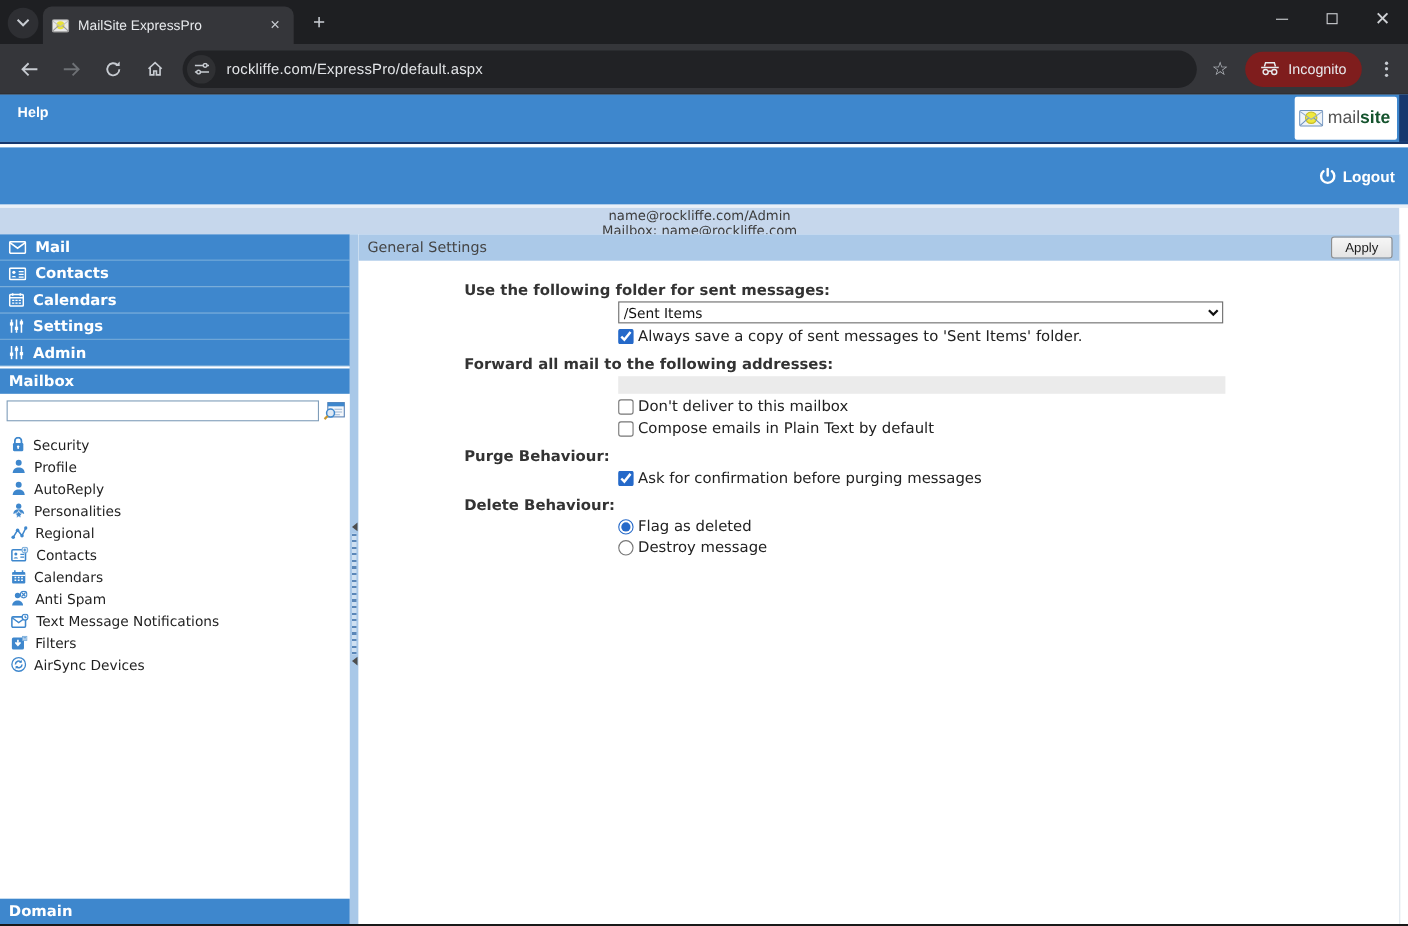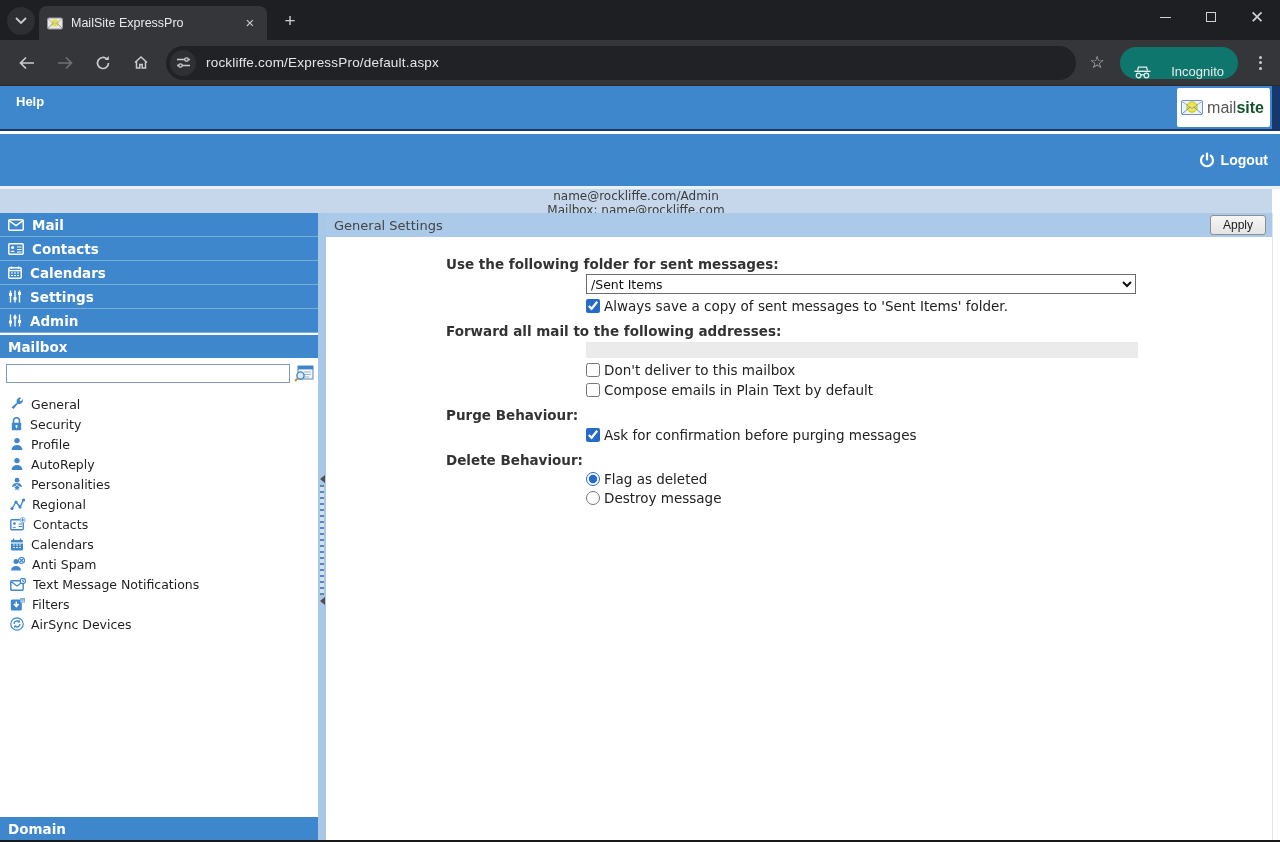--- a/index.html
+++ b/index.html
@@ -21,21 +21,21 @@
   .glyph-min { width:11px; border-bottom:1.5px solid #cfd1d5; }
   .glyph-max { width:10px; height:10px; border:1.5px solid #cfd1d5; }
   .glyph-close { color:#cfd1d5; font-size:17px; line-height:1; }
 
   .toolbar { height:46px; background:#35363a; display:flex; align-items:center; padding:0 8px; border-bottom:1px solid #2a2b2d; }
   .navbtn { width:32px; height:32px; display:flex; align-items:center; justify-content:center; margin:0 3px; }
   .urlpill { flex:1; height:34px; background:#212225; border-radius:17px; margin:0 6px; display:flex; align-items:center; padding:0 12px 0 4px; }
   .sitechip { width:26px; height:26px; border-radius:50%; background:#2f3033; display:flex; align-items:center; justify-content:center; margin-right:10px; }
   .urltext { color:#e3e5e8; font-size:13.5px; letter-spacing:.2px; }
   .starbtn { color:#c7cbd1; font-size:17px; width:30px; text-align:center; }
-  .incog { height:32px; background:#0f766e; border-radius:16px; display:flex; align-items:flex-end; gap:20px; padding:0 14px; margin:0 8px; }
+  .incog { height:32px; background:#7f1d1d; border-radius:16px; display:flex; align-items:center; gap:8px; padding:0 14px; margin:0 8px; }
   .incog span { color:#e8eaed; font-size:13px; }
   .kebab { width:24px; display:flex; flex-direction:column; align-items:center; gap:2.5px; margin-left:2px; }
   .kebab i { width:3px; height:3px; border-radius:50%; background:#c7cbd1; }
 
   
   .help-row { height:43px; display:flex; background:#3e87cd; }
   .help-label { color:#fff; font-weight:bold; font-size:13px; padding:8px 0 0 16px; flex:1; }
   .brand { background:#fff; border-radius:2px; margin:2px 2px 2px 0; padding:2px 6px 2px 4px; display:flex; align-items:center; gap:4px; }
   .brand-text { font-size:16px; color:#555; }
   .brand-text b { color:#14532d; }
@@ -72,21 +72,21 @@
   .grip-dots { width:4px; height:110px; margin:2px 0;
     background:repeating-linear-gradient(#5b87b8 0 2px, #cfe0f1 2px 6px); }
   .grip-wrap { margin-top:262px; display:flex; flex-direction:column; align-items:center; }
 
   
   .content { flex:1; background:#fff; display:flex; flex-direction:column; border-right:1px solid #dde4ec; margin-right:7px; }
   .content-titlebar { height:24px; background:#abc9e8; display:flex; align-items:center; justify-content:space-between; padding:0 6px 0 8px; }
   .content-title { color:#444; font-size:13px; font-family:"DejaVu Sans", sans-serif; }
   .apply-btn { background:linear-gradient(#f6f6f6,#e4e4e4); border:1px solid #8e8e8e; border-radius:3px;
     font-size:12px; color:#1b1b1b; padding:2px 12px; font-family:"Liberation Sans", sans-serif; }
-  .form { padding:10px 0 0 120px; font-family:"DejaVu Sans", sans-serif; }
+  .form { padding:10px 0 0 96px; font-family:"DejaVu Sans", sans-serif; }
   .f-label { font-weight:bold; color:#333; font-size:13.5px; margin-top:9px; }
   .f-ctl { margin-left:140px; }
   .f-select { width:550px; height:20px; font-size:12.5px; font-family:"DejaVu Sans", sans-serif;
     border:1px solid #6b6b6b; background:#fff; color:#111; margin-top:2px; }
   .f-input-gray { width:552px; height:16px; background:#ebebeb; border:none; margin-top:3px; display:block; }
   .check-row { display:flex; align-items:center; gap:4px; margin-top:4px; }
   .check-row input { width:14px; height:14px; accent-color:#2569c9; margin:0; }
   .check-row label { color:#222; font-size:13.5px; }
   .radio-col .check-row { margin-top:3px; }
   .bottom-edge { height:2px; background:#191919; }
@@ -266,26 +266,20 @@
           <rect x="4" y="1" width="15" height="13" fill="#f4f7fb" stroke="#5b83b5"></rect>
           <rect x="4" y="1" width="15" height="3.4" fill="#3e87cd"></rect>
           <path d="M10 7h7M10 9.5h7M10 12h5" stroke="#9db6d2" stroke-width="1"></path>
           <circle cx="6.5" cy="10.5" r="3.6" fill="#dfe9f4" stroke="#3e87cd" stroke-width="1.4"></circle>
           <path d="M3.8 13.2L1 16" stroke="#c9972f" stroke-width="2"></path>
         </svg>
       </div>
 
       <div class="s-list">
         <div class="s-item">
-          <svg class="icon-sm" width="14" height="14" viewBox="0 0 14 14">
-              <path d="M12.8 2.1a3.7 3.7 0 0 1-4.9 4.6L3.4 12 1.6 10.2l5.2-4.5A3.7 3.7 0 0 1 11.4.8L9.3 2.9l1.5 1.5z" fill="#3e87cd"></path>
-            </svg>
-          <span>General</span>
-        </div>
-        <div class="s-item">
           <svg class="icon-sm" width="13" height="14" viewBox="0 0 13 14">
               <path d="M3.5 6V3.8a3 3 0 0 1 6 0V6" fill="none" stroke="#3e87cd" stroke-width="1.6"></path>
               <rect x="1.8" y="5.8" width="9.4" height="7.4" rx="1" fill="#3e87cd"></rect>
               <circle cx="6.5" cy="9" r="1.1" fill="#fff"></circle>
               <path d="M6.5 9.4v1.8" stroke="#fff" stroke-width="1.2"></path>
             </svg>
           <span>Security</span>
         </div>
         <div class="s-item">
           <svg class="icon-sm" width="14" height="14" viewBox="0 0 14 14">

